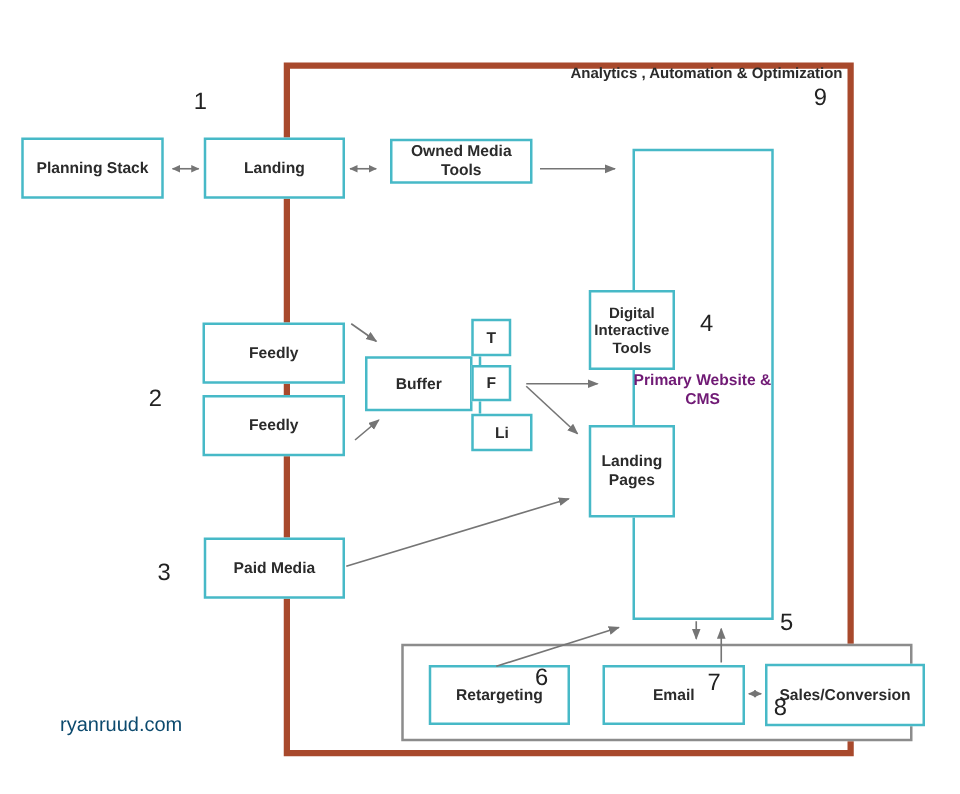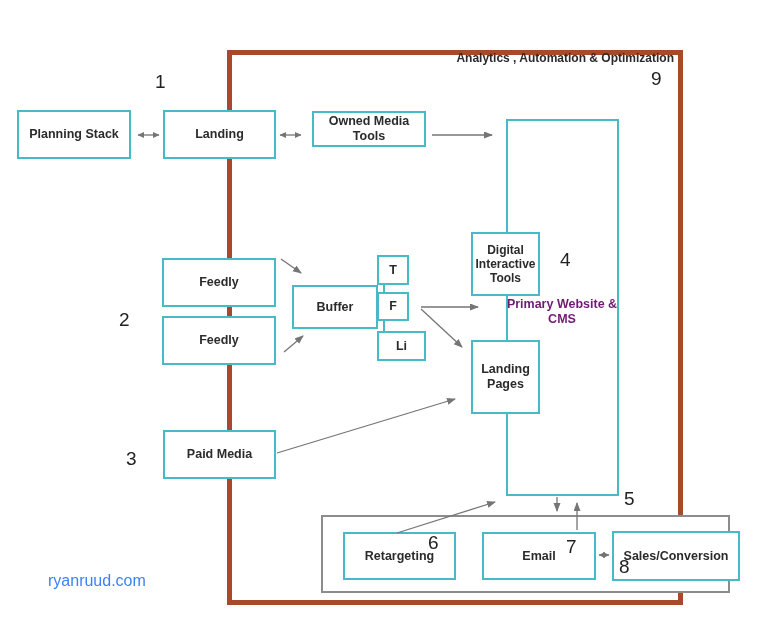--- a/index.html
+++ b/index.html
@@ -10,21 +10,21 @@
   .over{z-index:9;}
   .box{position:absolute;box-sizing:border-box;background:#ffffff;border:2px solid #47b9c7;
        display:flex;align-items:center;justify-content:center;text-align:center;
        font-weight:bold;font-size:12.5px;line-height:1.18;color:#2b2b2b;z-index:5;
        white-space:pre-line;}
   .container{position:absolute;box-sizing:border-box;background:#ffffff;border:2px solid #8c8c8c;z-index:4;}
   .num{position:absolute;font-size:19px;font-weight:400;color:#222222;z-index:8;line-height:1;}
   .frame-title{position:absolute;top:51px;right:94px;font-size:12px;font-weight:bold;color:#2b2b2b;z-index:8;margin-left:11px;}
   .floating-label{position:absolute;left:502px;top:297px;width:120px;text-align:center;
        font-weight:bold;font-size:12.5px;line-height:1.2;color:#701a75;z-index:6;white-space:pre-line;}
-  .watermark{position:absolute;left:48px;top:572px;font-size:16px;color:#3b82f6;z-index:8;}
+  .watermark{position:absolute;left:48px;top:572px;font-size:16px;color:#0c4a6e;z-index:8;}
   .small-font{font-size:12px;}
 </style>
 </head>
 <body>
 
 <div class="canvas">
 
   <svg class="layer under">
     <rect x="229.5" y="52.5" width="451" height="550" fill="none" stroke="#a8492c" stroke-width="5"></rect>
     <rect x="507" y="120" width="111" height="375" fill="none" stroke="#47b9c7" stroke-width="2"></rect>

